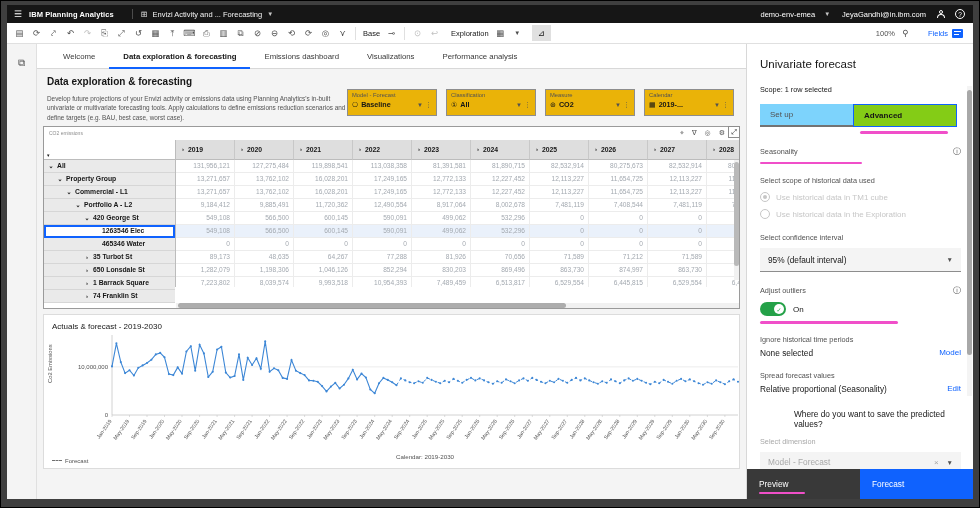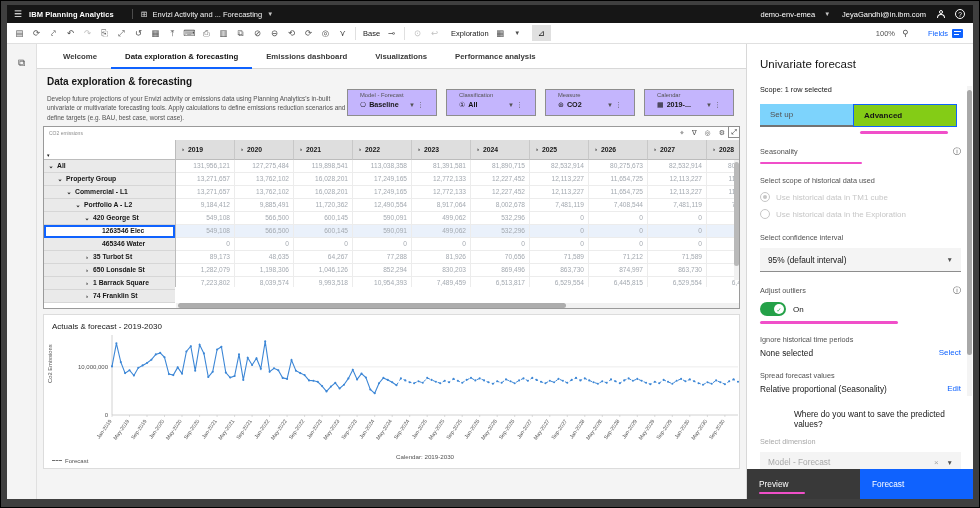--- a/index.html
+++ b/index.html
@@ -45,33 +45,33 @@
   
   .workspace { flex:1; display:flex; min-height:0; }
   .leftstrip { width:30px; background:#f4f4f4; border-right:1px solid #e0e0e0; flex:0 0 auto;
     padding-top:8px; text-align:center; color:#525252; }
   .leftstrip .ic { font-size:10px; cursor:pointer; }
   .main { flex:1; min-width:0; display:flex; flex-direction:column; }
 
   
   .tabbar { height:25px; background:#fff; display:flex; align-items:stretch; border-bottom:1px solid #d8d8d8; flex:0 0 auto; padding-left:12px; }
   .tab { font-size:7.8px; color:#393939; display:flex; align-items:center; padding:0 14px;
-    cursor:pointer; position:relative;font-weight:bold; }
+    cursor:pointer; position:relative; }
   .tab.active { font-weight:bold; color:#161616; }
   .tab.active::after { content:""; position:absolute; left:0; right:0; bottom:-1px; height:2px; background:#0f62fe; }
 
   .content { flex:1; background:#f4f4f4; min-height:0; position:relative; overflow:hidden; }
 
   
   .page-head { display:flex; padding:7px 10px 2px 10px; }
   .ph-left { width:365px; }
   .ph-title { font-size:10px; font-weight:bold; color:#161616; margin-bottom:7px; }
   .ph-desc { font-size:6.4px; color:#525252; line-height:1.45; }
   .ph-right { flex:1; display:flex; justify-content:flex-end; gap:9px; align-items:flex-start; margin-top:13px; padding-right:2px; }
-  .selector { background:#c4b5fd; border:1px solid #8d8d8d; width:90px; height:27px; padding:2px 12px; cursor:pointer; }
+  .selector { background:#eab308; border:1px solid #8d8d8d; width:90px; height:27px; padding:2px 4px; cursor:pointer; }
   .selector .slabel { font-size:5.8px; color:#525252; }
   .selector .srow { display:flex; align-items:center; margin-top:2px; }
   .selector .sic { font-size:7px; margin-right:3px; color:#161616; }
   .selector .sval { font-size:7.2px; font-weight:bold; color:#161616; flex:1; white-space:nowrap; overflow:hidden; }
   .selector .schev { font-size:6px; color:#525252; margin:0 2px; }
   .selector .skebab { font-size:7px; color:#525252; }
 
   
   .grid-card { margin:2px 6px 0 6px; background:#fff; border:1px solid #9a9a9a; height:183px; position:relative; }
   .grid-mini { height:13px; display:flex; align-items:center; padding:0 14px 0 5px; }
@@ -758,21 +758,21 @@
           <span class="toggle">
                 <span class="knob">✓</span>
               </span>
           <span class="tog-label">On</span>
         </div>
         <div class="pink" style="margin-top:5px; width:138px;"></div>
 
         <div class="rp-sec-label" style="margin-top:11px;">Ignore historical time periods</div>
         <div class="rp-row" style="margin-top:4px;">
           <span class="rp-val">None selected</span>
-          <span class="rp-link">Select</span>
+          <span class="rp-link">Model</span>
         </div>
 
         <div class="rp-sec-label" style="margin-top:13px;">Spread forecast values</div>
         <div class="rp-row" style="margin-top:4px;">
           <span class="rp-val">Relative proportional (Seasonality)</span>
           <span class="rp-link">Edit</span>
         </div>
 
         <div class="rp-question" style="margin-top:15px;">Where do you want to save the predicted values?</div>
         <div class="rp-sec-label" style="margin-top:8px; color:#a8a8a8;">Select dimension</div>

